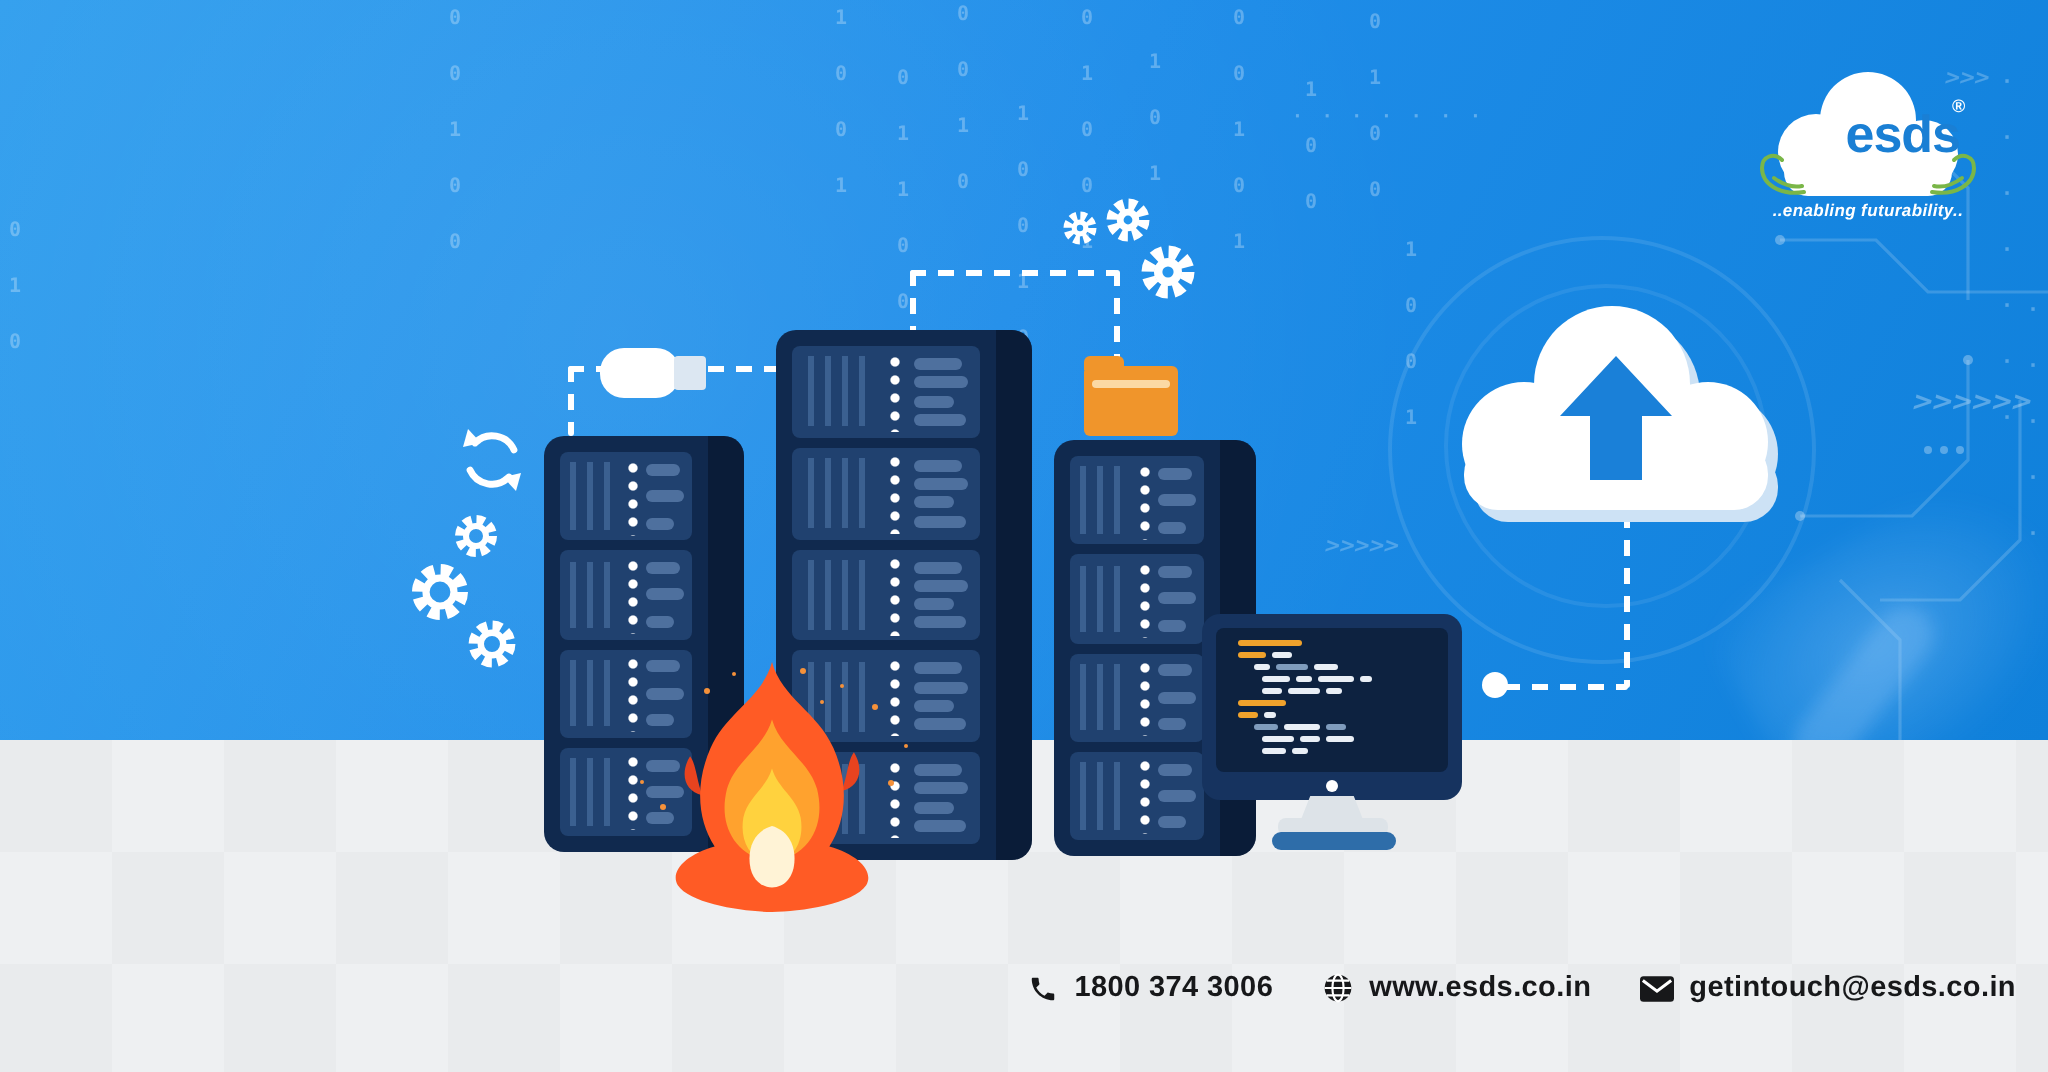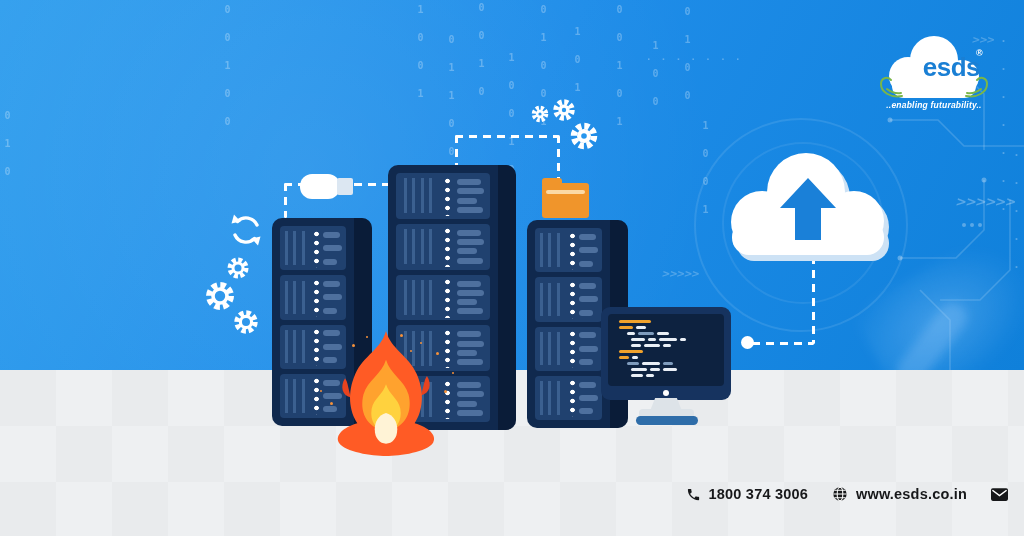--- a/index.html
+++ b/index.html
@@ -465,16 +465,17 @@
           <path d="M2,12 H22 M3.6,6.5 H20.4 M3.6,17.5 H20.4"></path>
         </g>
       </svg>
       <span>www.esds.co.in</span>
     </div>
     <div class="citem">
       <svg width="17" height="13" viewBox="0 0 24 18">
         <rect width="24" height="18" rx="2.5" fill="#17181a"></rect>
         <path d="M2,3 L12,10.5 L22,3" fill="none" stroke="#ffffff" stroke-width="2.2"></path>
       </svg>
+      <span>getintouch@esds.co.in</span>
     </div>
   </div>
 
 </div>
 
 </body></html>

